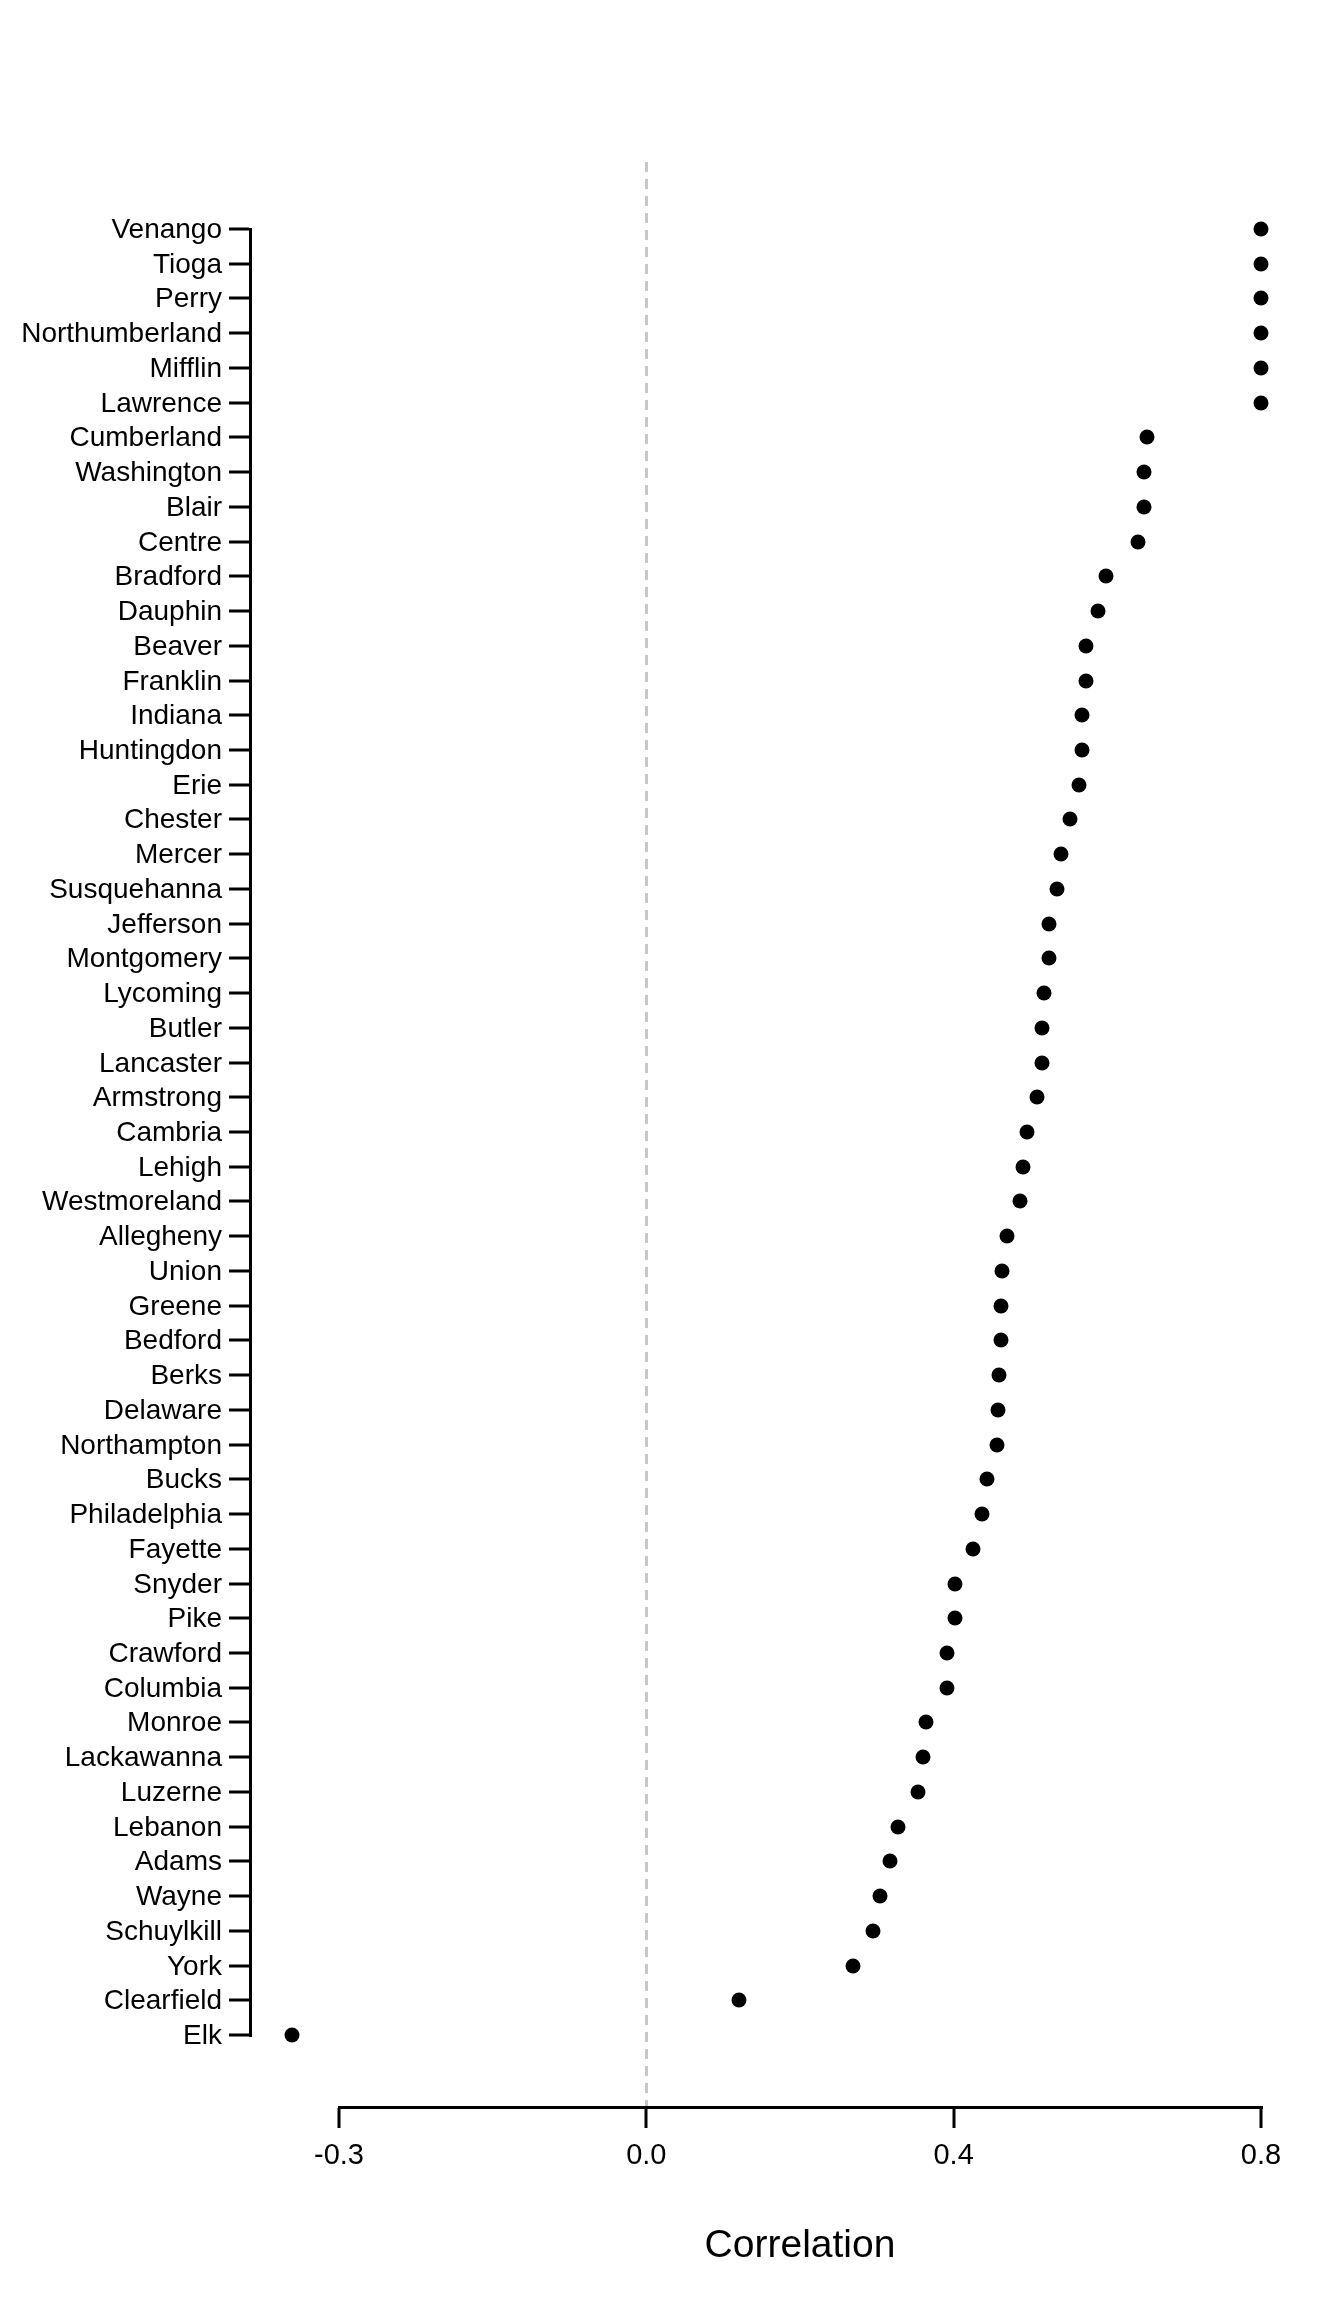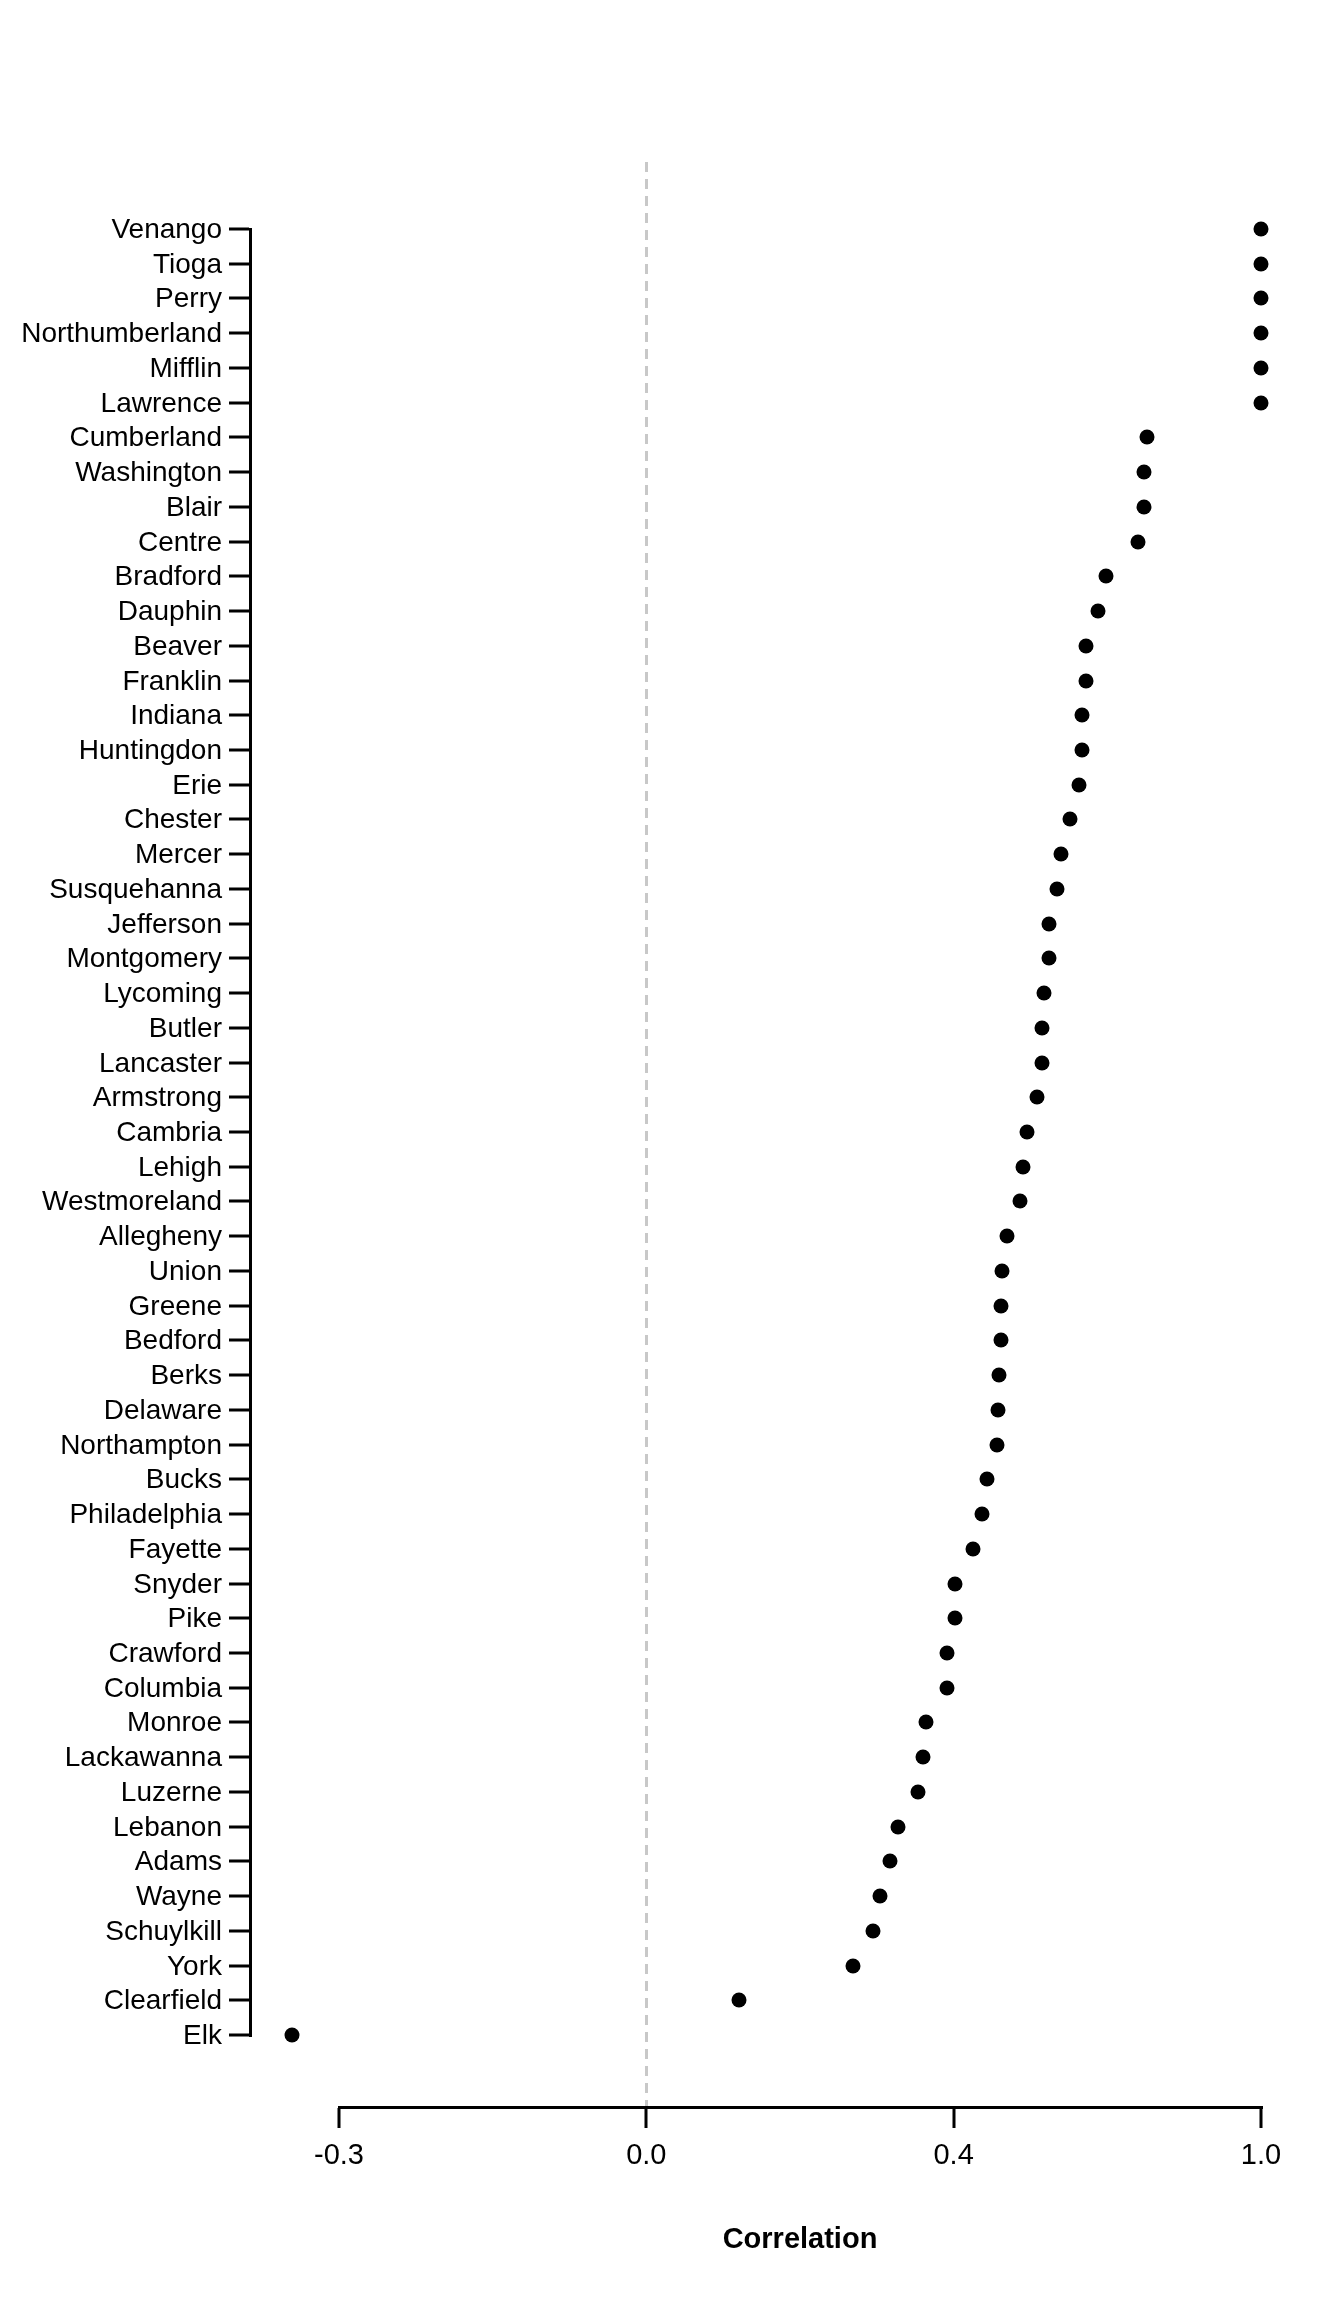--- a/index.html
+++ b/index.html
@@ -65,24 +65,23 @@
     height: 20px;
     background: #000000;
     transform: translateX(-50%);
   }
   .xtick-label {
     font-size: 29px;
     transform: translateX(-50%);
     white-space: nowrap;
   }
   #x-axis-title {
-    font-size: 29px;
+    font-size: 39px;
     transform: translateX(-50%);
     white-space: nowrap;
-    font-weight: bold;
   }
 </style>
 </head>
 <body>
 
 <div id="canvas">
 
   <div id="zero-line" class="abs" style="left: 644.833px; top: 162px; height: 1945px;"></div>
 
   <div id="y-axis-line" class="abs" style="left: 249px; top: 228px; height: 1809px;"></div>
@@ -252,17 +251,17 @@
   <div id="x-axis-line" class="abs" style="left: 337.5px; top: 2105.5px; width: 925px;"></div>
 
   <div id="x-ticks">
       <div class="abs xtick" style="left: 339px; top: 2108px;"></div>
       <div class="abs xtick-label" style="left: 339px; top: 2138px;">-0.3</div>
       <div class="abs xtick" style="left: 646.333px; top: 2108px;"></div>
       <div class="abs xtick-label" style="left: 646.333px; top: 2138px;">0.0</div>
       <div class="abs xtick" style="left: 953.667px; top: 2108px;"></div>
       <div class="abs xtick-label" style="left: 953.667px; top: 2138px;">0.4</div>
       <div class="abs xtick" style="left: 1261px; top: 2108px;"></div>
-      <div class="abs xtick-label" style="left: 1261px; top: 2138px;">1.0</div>
+      <div class="abs xtick-label" style="left: 1261px; top: 2138px;">0.8</div>
     </div>
 
   <div id="x-axis-title" class="abs" style="left: 800px; top: 2222px;">Correlation</div>
 </div>
 
 </body></html>

